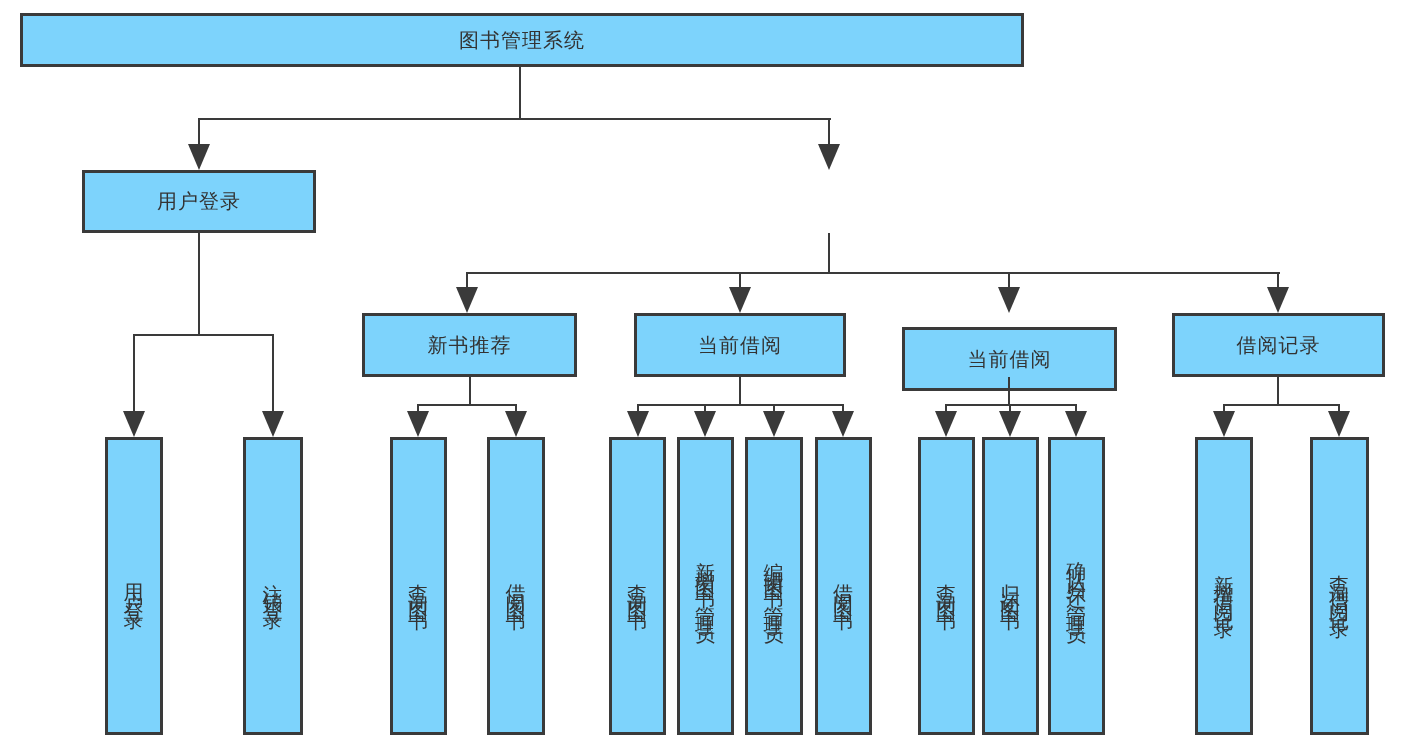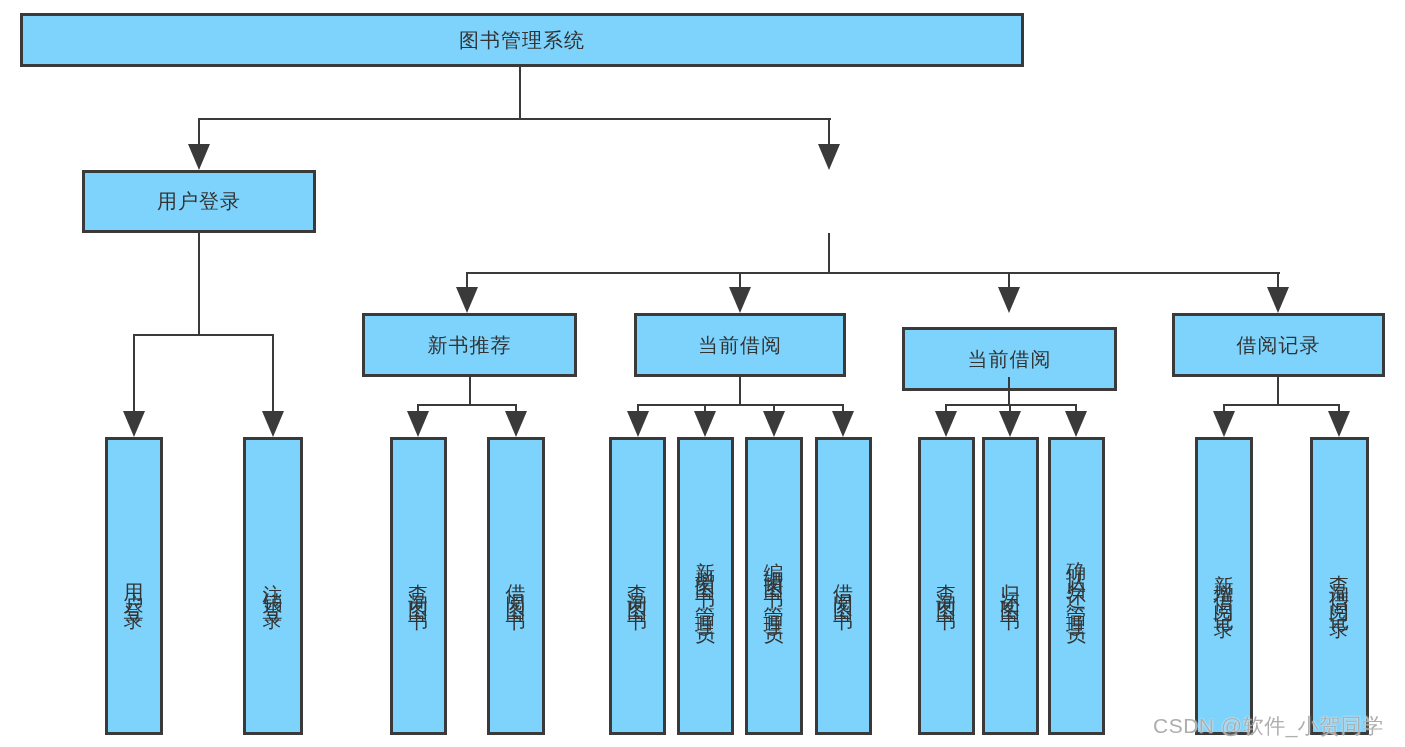--- a/index.html
+++ b/index.html
@@ -153,14 +153,13 @@
   <div class="arrow" style="left:627px;top:411px"></div>
   <div class="arrow" style="left:694px;top:411px"></div>
   <div class="arrow" style="left:763px;top:411px"></div>
   <div class="arrow" style="left:832px;top:411px"></div>
   <div class="arrow" style="left:935px;top:411px"></div>
   <div class="arrow" style="left:999px;top:411px"></div>
   <div class="arrow" style="left:1065px;top:411px"></div>
   <div class="arrow" style="left:1213px;top:411px"></div>
   <div class="arrow" style="left:1328px;top:411px"></div>
 
-  <div class="watermark">CSDN @软件_小贺同学</div>
 </div>
 
 </body></html>

